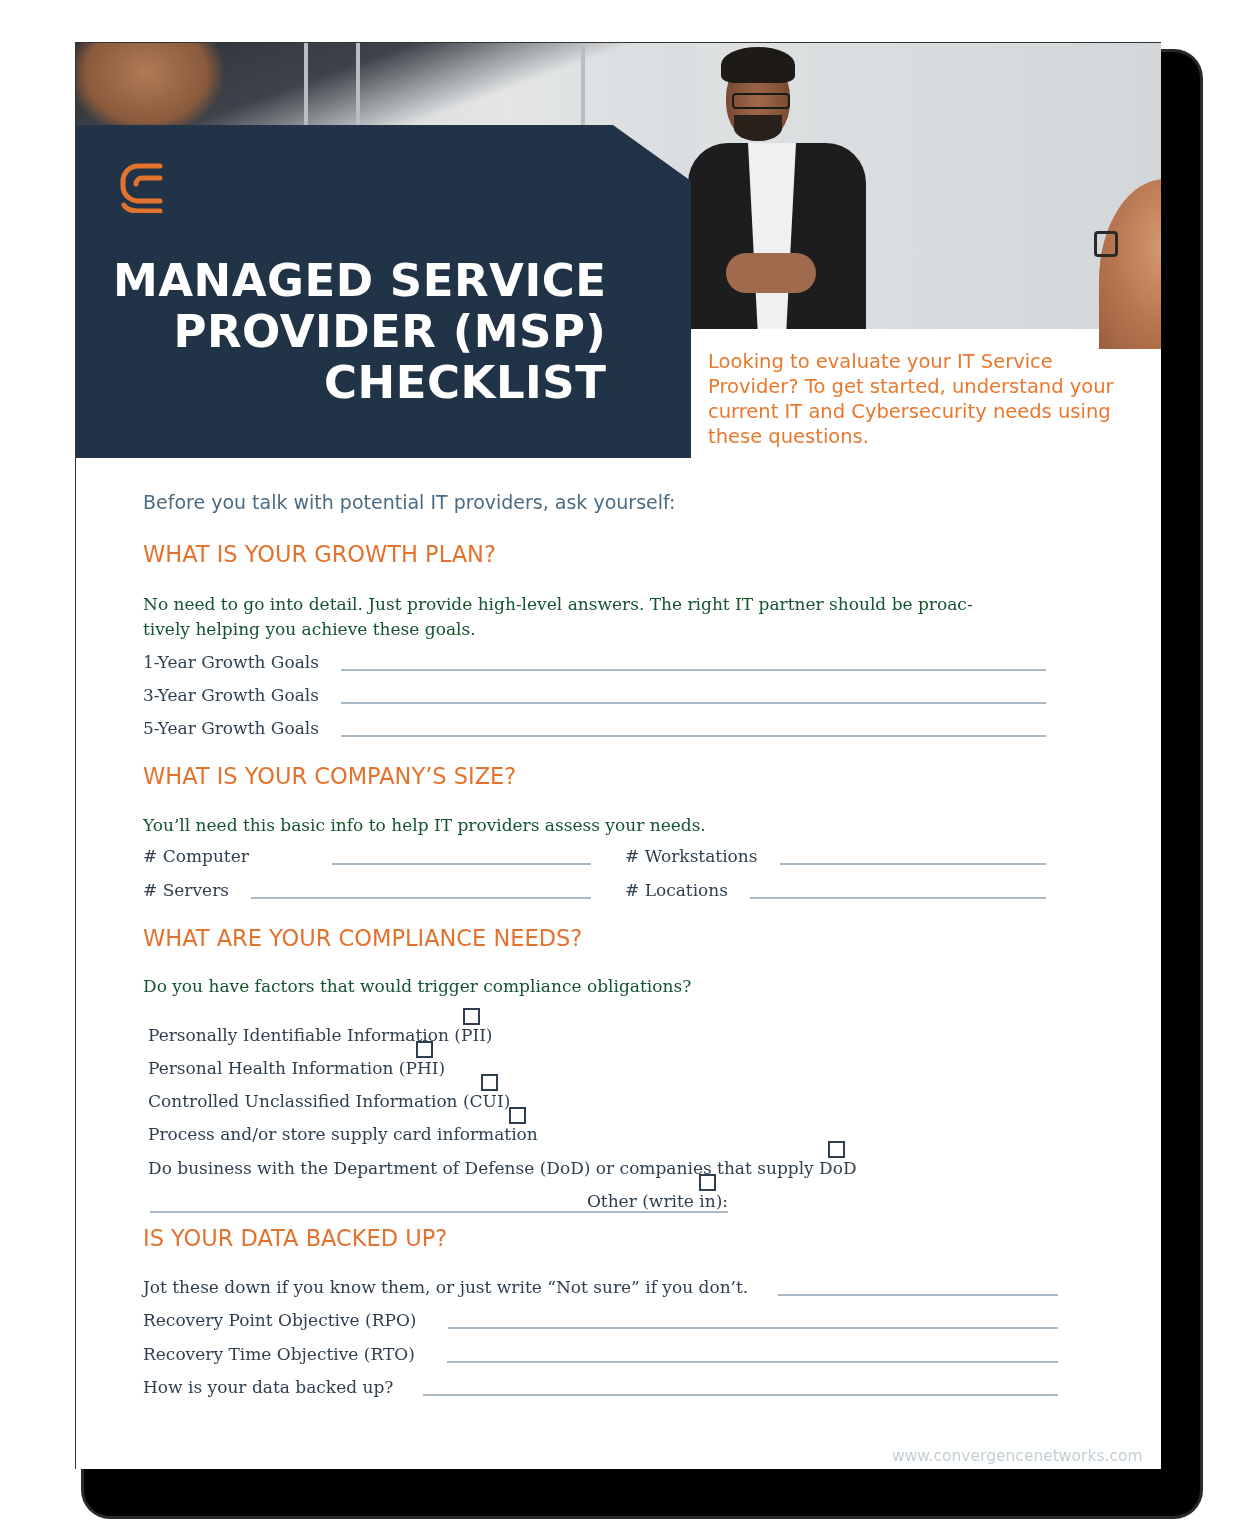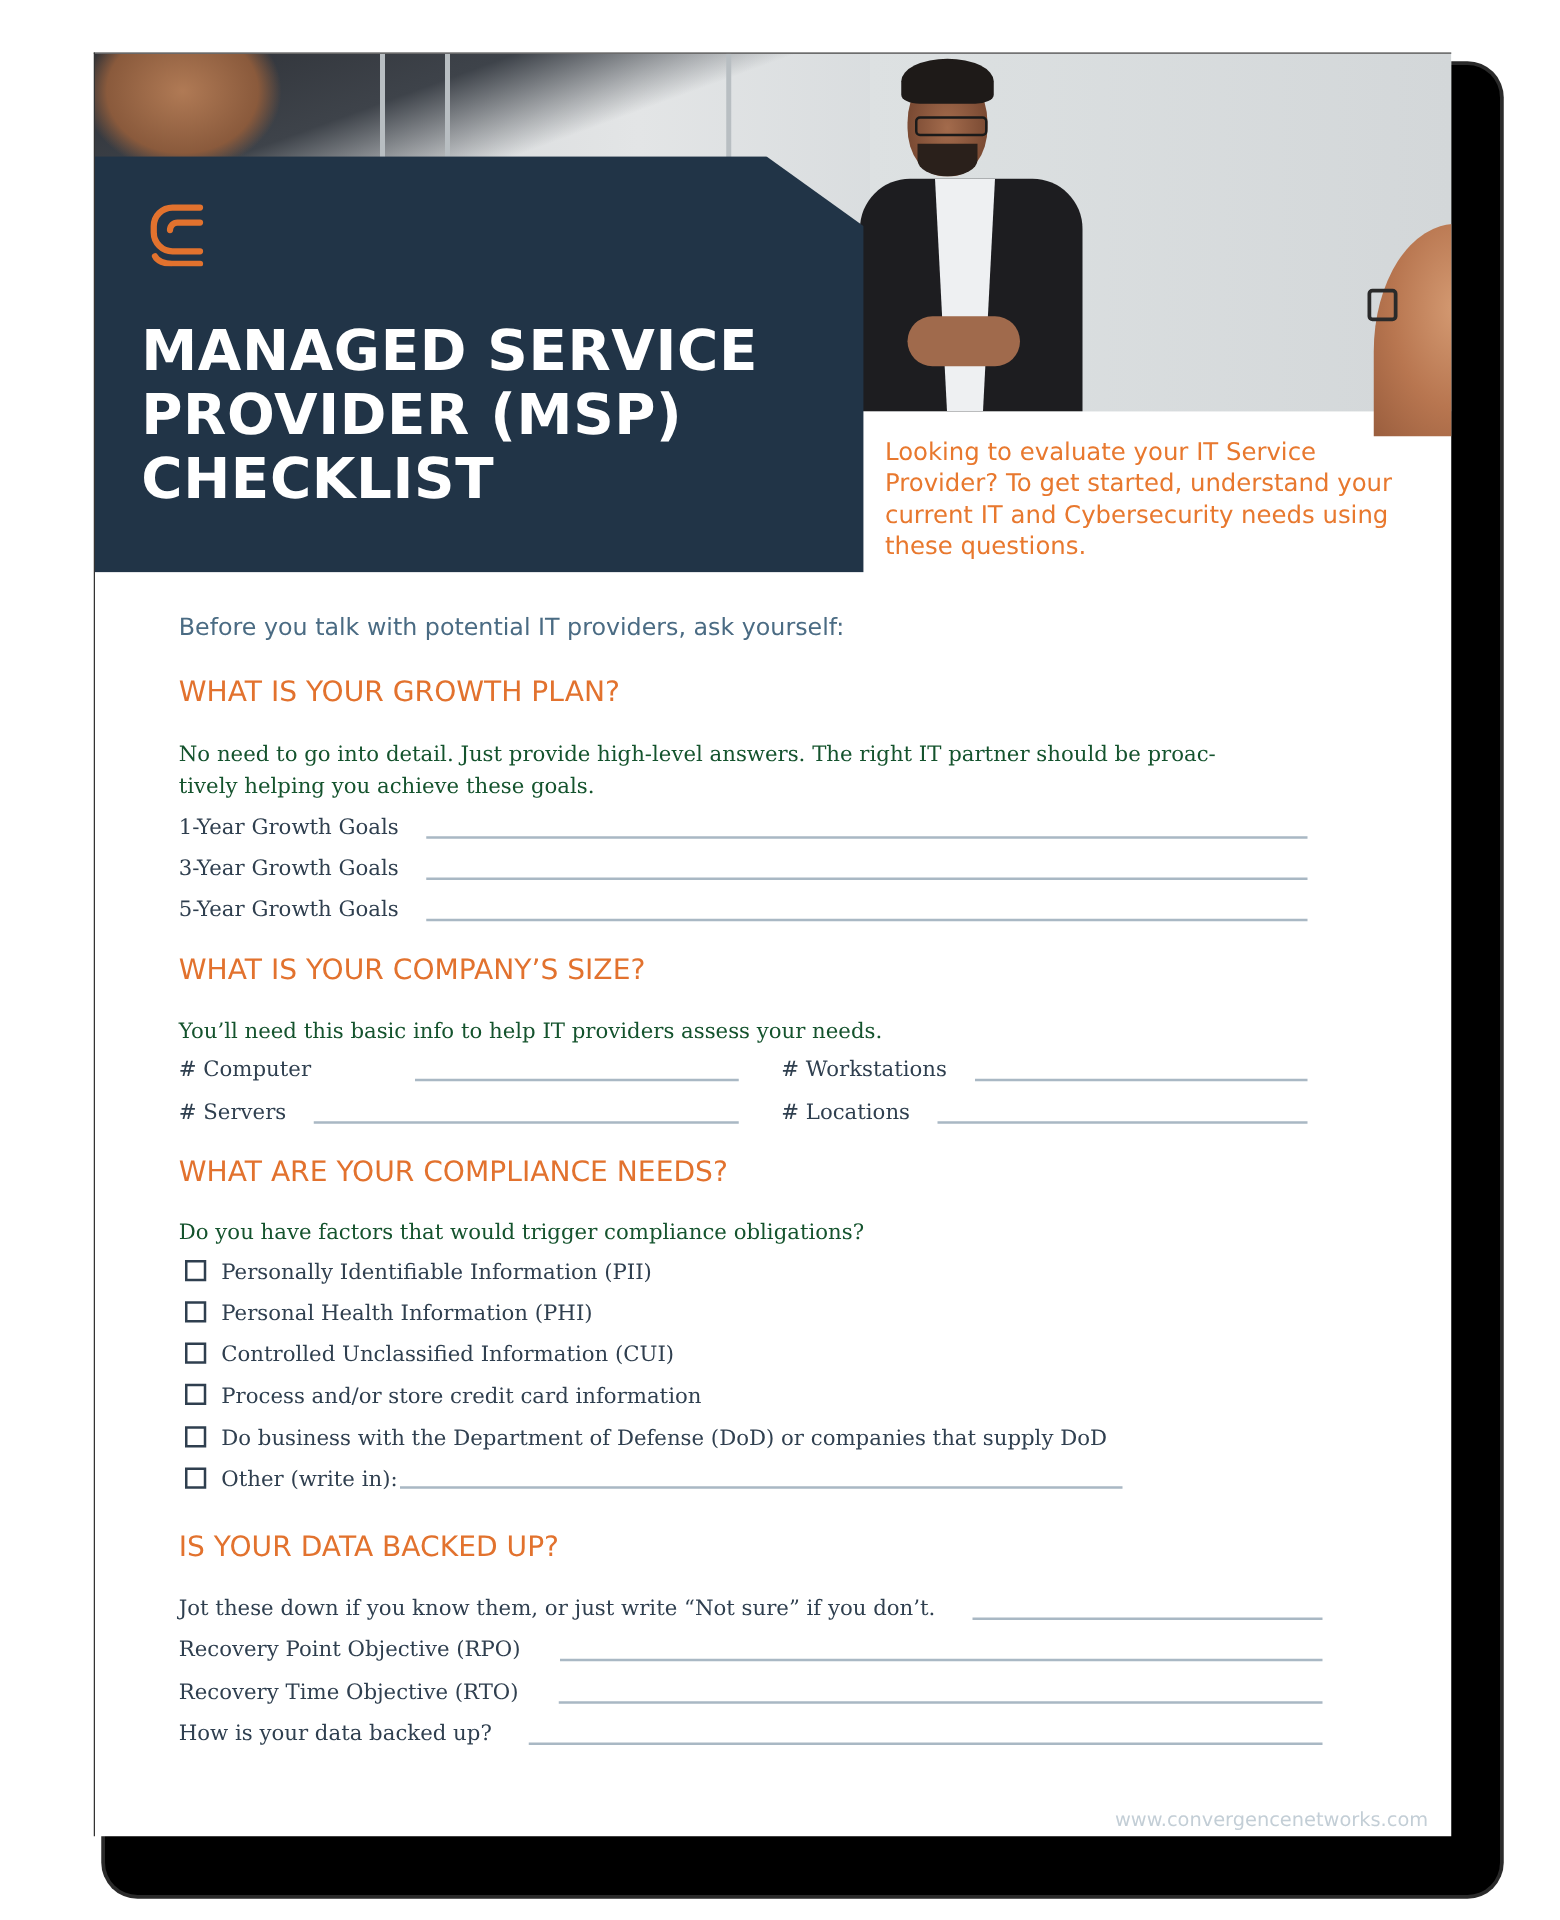--- a/index.html
+++ b/index.html
@@ -59,42 +59,42 @@
     position: absolute; left: 0; top: 82px; width: 615px; height: 333px;
     background: #213447;
     clip-path: polygon(0 0, 537px 0, 615px 56px, 615px 100%, 0 100%);
   }
   .logo { position: absolute; left: 38px; top: 36px; width: 50px; height: 52px; }
   .title {
     position: absolute; left: 37px; top: 130px; margin: 0;
     color: #ffffff; font-family: "DejaVu Sans", sans-serif; font-weight: bold;
     font-size: 45px; line-height: 51px; letter-spacing: 0.5px;
   }
-  .title span { display: block; }
+  .title span { display: block; text-align: right; }
   .intro {
     position: absolute; left: 632px; top: 306px; width: 440px; margin: 0;
     color: #e8782e; font-family: "DejaVu Sans", sans-serif; font-size: 19.5px; line-height: 25px;
   }
   .lede {
     position: absolute; left: 67px; top: 448px; margin: 0;
     color: #4a6b83; font-family: "DejaVu Sans", sans-serif; font-size: 19px;
   }
   .section-h {
     position: absolute; left: 67px; margin: 0;
     color: #e2722e; font-family: "DejaVu Sans", sans-serif; font-weight: normal;
     font-size: 22.5px; letter-spacing: 0;
   }
   .body-text {
     position: absolute; left: 67px; margin: 0;
     color: #14532d; font-family: "DejaVu Serif", serif; font-size: 17px; line-height: 25px;
   }
   .field { position: absolute; display: flex; align-items: flex-end; height: 26px; gap: 22px; }
   .field .lbl { color: #2f3f4f; font-family: "DejaVu Serif", serif; font-size: 17px; white-space: nowrap; line-height: 22px; }
   .field .line { flex: 1; height: 0; border-bottom: 2px solid #a9b8c4; margin-bottom: 2px; }
-  .check-row { position: absolute; left: 72px; display: flex; align-items: flex-start; }
+  .check-row { position: absolute; left: 72px; display: flex; align-items: flex-end; flex-direction: column; }
   .checkbox { width: 13px; height: 13px; border: 2px solid #2f3f4f; margin-right: 12px; background: #fff; }
   .check-row .lbl { color: #2f3f4f; font-family: "DejaVu Serif", serif; font-size: 17px; white-space: nowrap; }
   .check-row .line { width: 578px; border-bottom: 2px solid #a9b8c4; margin-left: 2px; align-self: flex-end; margin-bottom: 3px; }
   .footer-url {
     position: absolute; left: 816px; top: 1404px; margin: 0;
     color: #c3ced6; font-family: "DejaVu Sans", sans-serif; font-size: 15.5px; white-space: nowrap;
   }
 </style>
 </head>
 <body>
@@ -180,21 +180,21 @@
   <div class="check-row" style="top:998px">
     <span class="checkbox"></span>
     <span class="lbl">Personal Health Information (PHI)</span>
   </div>
   <div class="check-row" style="top:1031px">
     <span class="checkbox"></span>
     <span class="lbl">Controlled Unclassified Information (CUI)</span>
   </div>
   <div class="check-row" style="top:1064px">
     <span class="checkbox"></span>
-    <span class="lbl">Process and/or store credit card information</span>
+    <span class="lbl">Process and/or store supply card information</span>
   </div>
   <div class="check-row" style="top:1098px">
     <span class="checkbox"></span>
     <span class="lbl">Do business with the Department of Defense (DoD) or companies that supply DoD</span>
   </div>
   <div class="check-row" style="top:1131px">
     <span class="checkbox"></span>
     <span class="lbl">Other (write in):</span>
     <span class="line"></span>
   </div>

